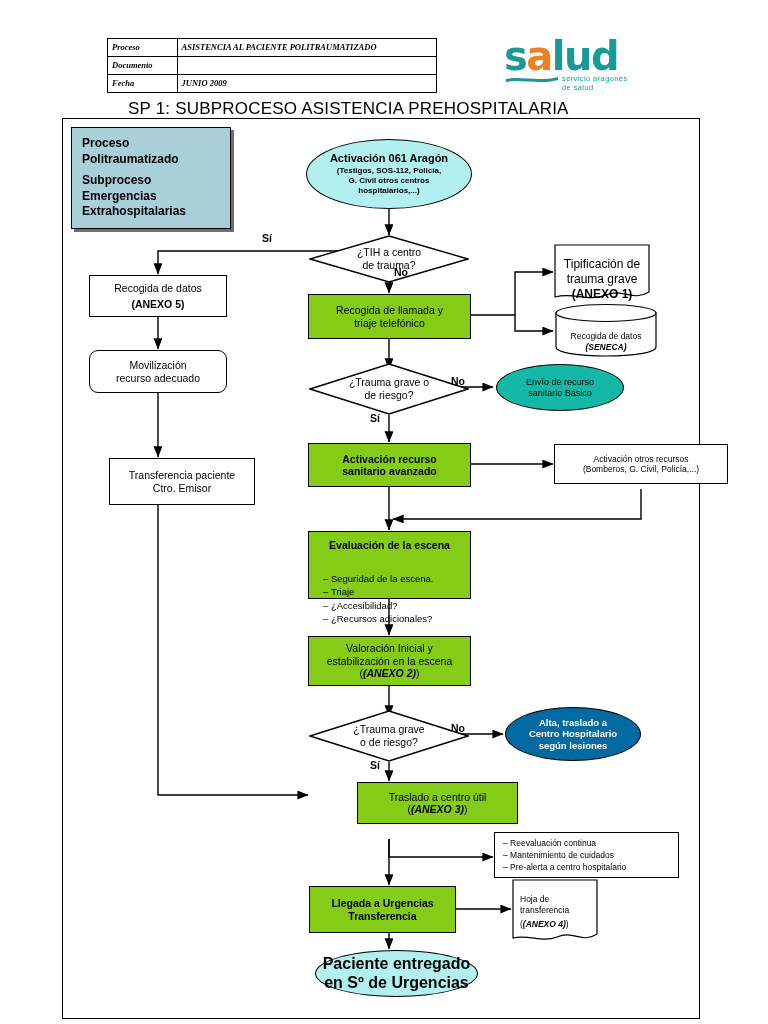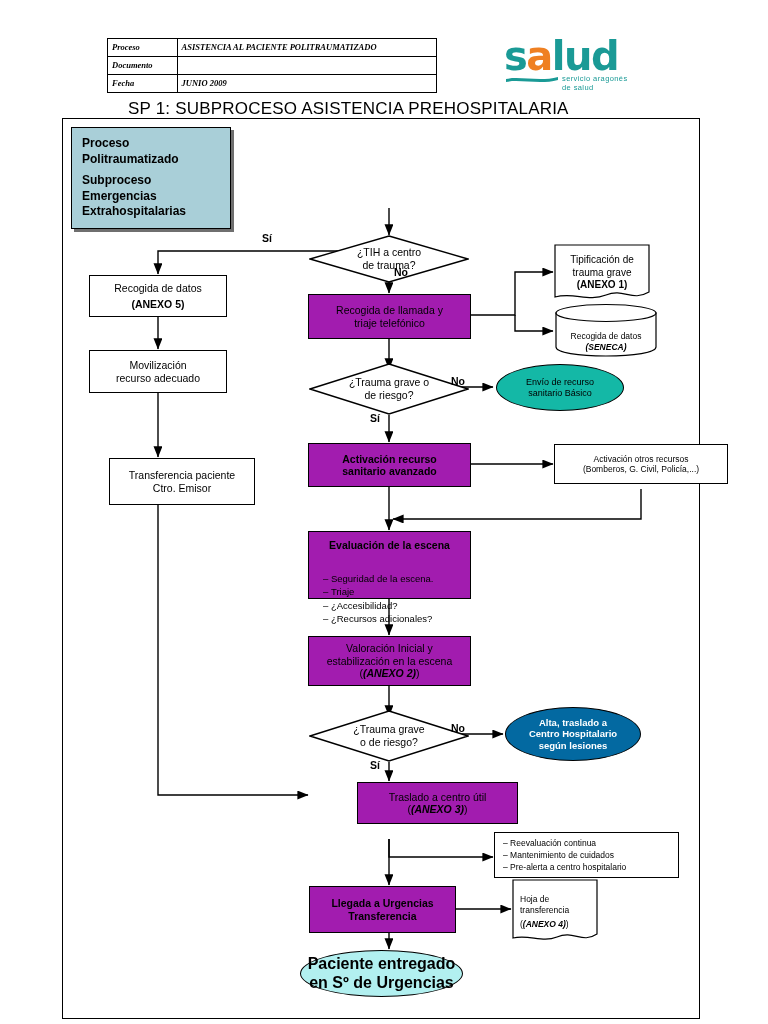--- a/index.html
+++ b/index.html
@@ -24,21 +24,21 @@
   .main-title{position:absolute;left:128px;top:99px;font-size:17px;letter-spacing:.2px;white-space:nowrap;}
 
   
   .frame{position:absolute;left:62px;top:118px;width:636px;height:899px;border:1.5px solid #000;background:#fff;}
 
   
   .node{position:absolute;box-sizing:border-box;display:flex;align-items:center;justify-content:center;text-align:center;}
   .node .lbl{line-height:1.18;}
 
   .box{border:1.4px solid #000;background:#fff;font-size:10.5px;}
-  .box.cyan{background:#a21caf;}
+  .box.cyan{background:#84cc16;}
   .box.thin{border-width:1px;}
 
   .legend-box{position:absolute;box-sizing:border-box;background:#a9cfd8;border:1.4px solid #000;
               box-shadow:3px 3px 0 #6f6f6f;padding:8px 10px;font-size:12px;font-weight:bold;line-height:1.3;}
 
   .ellipse{border:1.4px solid #000;border-radius:50%;background:#b2f0f0;}
   .ellipse.white{background:#14b8a6;border-width:1px;}
   .ellipse.dark{background:#0369a1;border:1px solid #000;color:#fff;font-weight:bold;}
 
   .diamond-wrap{position:absolute;}
@@ -150,20 +150,30 @@
       </g>
     </svg>
 
     <div class="legend-box" style="left:8px;top:8px;width:160px;">
       <div>Proceso Politraumatizado</div>
       <div style="height:6px"></div>
       <div>Subproceso Emergencias</div>
       <div>Extrahospitalarias</div>
     </div>
 
+    <div class="node ellipse" style="left:243px;top:20px;width:166px;height:70px;">
+      <div class="lbl">
+        <div class="b" style="font-size:11px;">Activación 061 Aragón</div>
+        <div style="font-size:8px;font-weight:bold;line-height:1.25;margin-top:2px;">
+          <div>(Testigos, SOS-112, Policía,</div>
+          <div>G. Civil otros centros</div>
+          <div>hospitalarios,...)</div>
+        </div>
+      </div>
+    </div>
 
     <div class="diamond-wrap" style="left:246px;top:116px;width:160px;height:48px;">
       <svg width="160" height="48" viewBox="0 0 160 48">
           <polygon points="80,1 159,24 80,47 1,24" fill="#fff" stroke="#000" stroke-width="1.4"></polygon>
         </svg>
       <div class="dtxt">
         <div>
           <div>¿TIH a centro</div>
           <div>de trauma?</div>
         </div>
@@ -172,21 +182,21 @@
     <div class="edge-label" style="left:199px;top:113px;">Sí</div>
     <div class="edge-label" style="left:331px;top:147px;">No</div>
 
     <div class="node box" style="left:26px;top:156px;width:138px;height:42px;">
       <div class="lbl">
         <div>Recogida de datos</div>
         <div class="b" style="margin-top:4px;">(ANEXO 5)</div>
       </div>
     </div>
 
-    <div class="node box" style="left:26px;top:231px;width:138px;height:43px;">
+    <div class="node box" style="left:26px;top:231px;width:138px;height:43px;border-radius:9px;">
       <div class="lbl">
         <div>Movilización</div>
         <div>recurso adecuado</div>
       </div>
     </div>
 
     <div class="node box" style="left:22px;top:339px;width:146px;height:47px;margin-left:24px;">
       <div class="lbl">
         <div>Transferencia paciente</div>
         <div>Ctro. Emisor</div>
@@ -197,21 +207,21 @@
       <div class="lbl">
         <div>Recogida de llamada y</div>
         <div>triaje telefónico</div>
       </div>
     </div>
 
     <div class="shape-wrap" style="left:491px;top:125px;width:96px;height:58px;">
       <svg class="shape-svg" width="96" height="58" viewBox="0 0 96 58">
         <path d="M1,1 L95,1 L95,48 C78,58 70,44 52,51 C34,58 20,48 1,53 Z" fill="#fff" stroke="#000" stroke-width="1.2"></path>
       </svg>
-      <div class="stxt" style="font-size:10px;padding-bottom:8px;">
+      <div class="stxt" style="font-size:12px;padding-bottom:8px;align-items:flex-end;">
         <div>
           <div>Tipificación de</div>
           <div>trauma grave</div>
           <div class="b">(ANEXO 1)</div>
         </div>
       </div>
     </div>
 
     <div class="shape-wrap" style="left:491px;top:184px;width:104px;height:54px;">
       <svg class="shape-svg" width="104" height="54" viewBox="0 0 104 54">
@@ -331,21 +341,21 @@
       </svg>
       <div class="stxt" style="font-size:8.5px;padding-bottom:10px;align-items:center;justify-content:flex-start;padding-left:8px;text-align:left;">
         <div>
           <div>Hoja de</div>
           <div>transferencia</div>
           <div style="margin-top:4px;">(<span class="bi">(ANEXO 4)</span>)</div>
         </div>
       </div>
     </div>
 
-    <div class="node ellipse" style="left:237px;top:831px;width:163px;height:47px;">
+    <div class="node ellipse" style="left:252px;top:831px;width:163px;height:47px;">
       <div class="lbl b">
         <div>Paciente entregado</div>
         <div>en Sº de Urgencias</div>
       </div>
     </div>
 
   </div>
 </div>
 
 </body></html>

